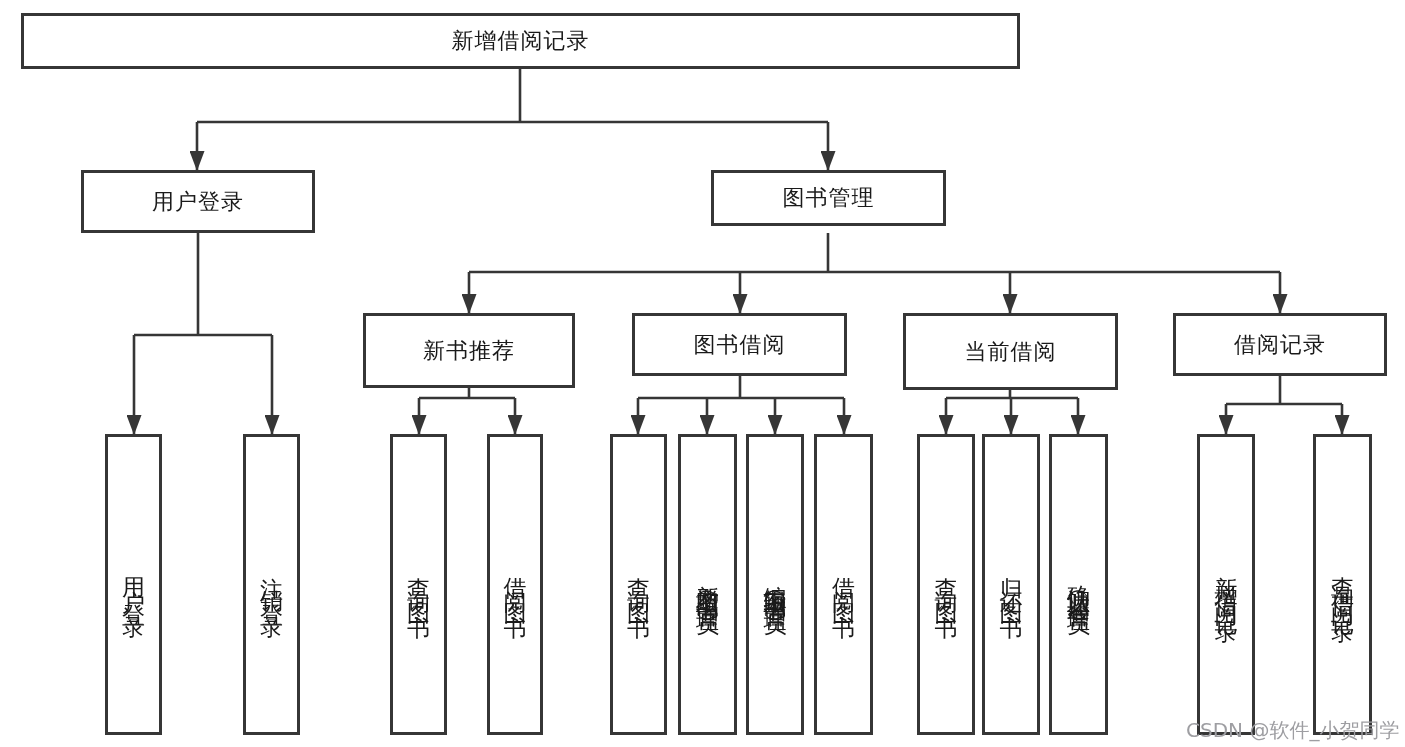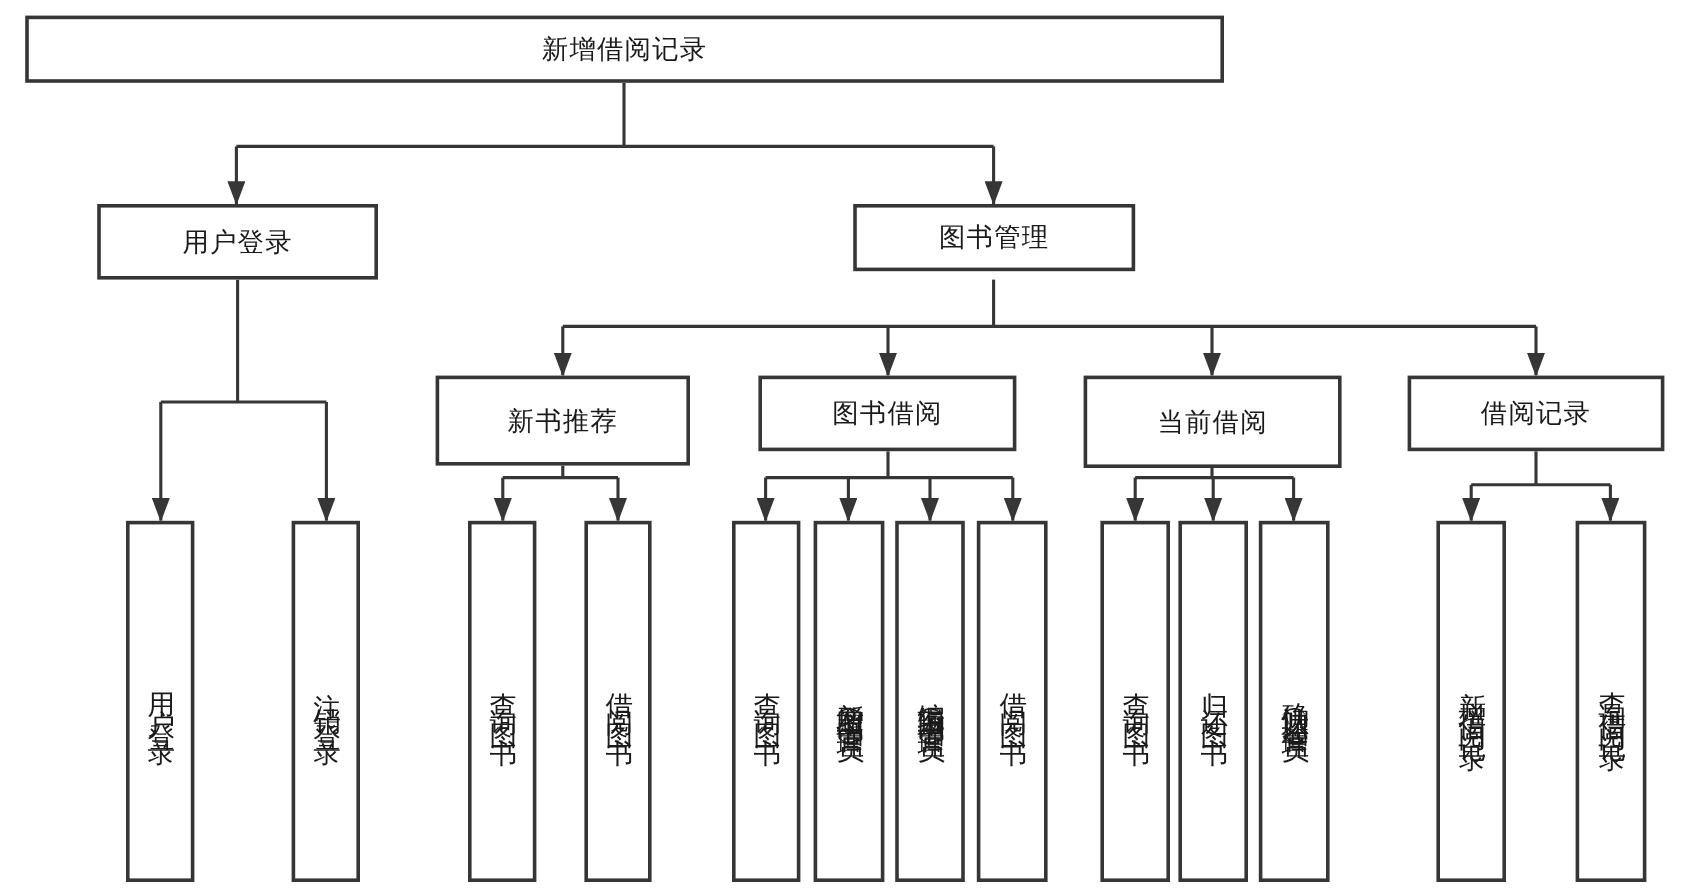--- a/index.html
+++ b/index.html
@@ -191,14 +191,15 @@
     <span class="vlabel len9">确认归还（管理员）</span>
   </div>
 
   <div class="vbox" style="left:1197px;top:434px;width:58px;height:301px">
     <span class="vlabel len6">新增借阅记录</span>
   </div>
   <div class="vbox" style="left:1313px;top:434px;width:59px;height:301px">
     <span class="vlabel len6">查询借阅记录</span>
   </div>
 
+  <div class="watermark">CSDN @软件_小贺同学</div>
 
 </div>
 
 </body></html>

